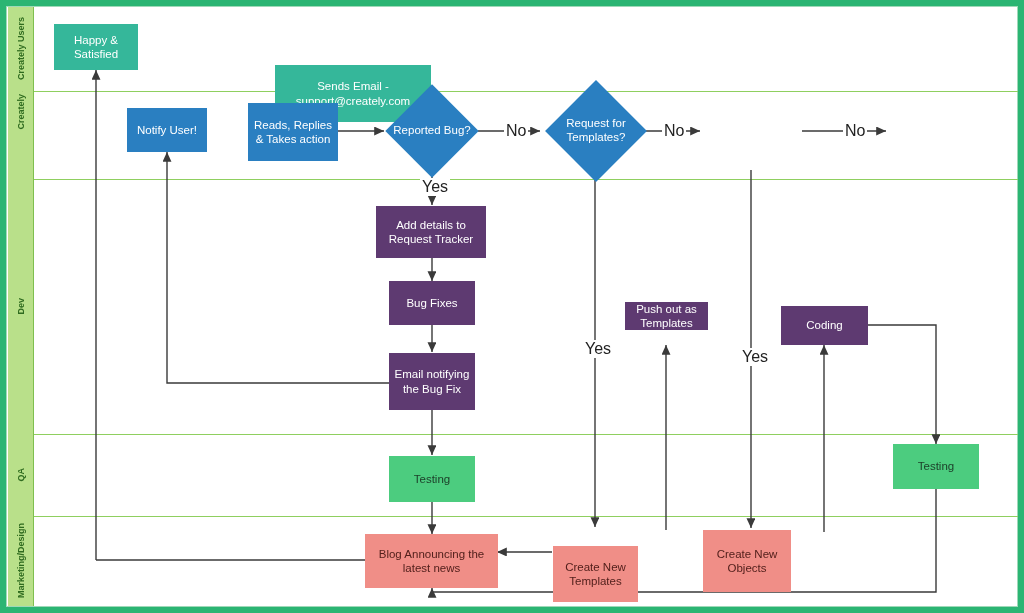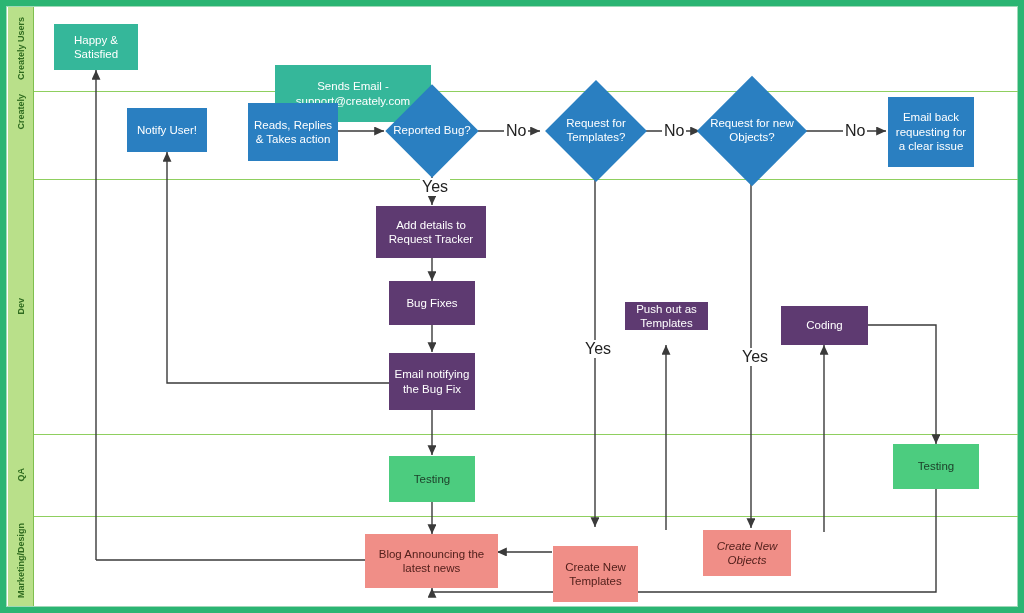--- a/index.html
+++ b/index.html
@@ -193,28 +193,21 @@
   <div class="diamond-wrap" style="left:399px;top:98px;width:66px;height:66px;">
     <div class="diamond"></div>
     <div class="diamond-text">Reported Bug?</div>
   </div>
 
   <div class="diamond-wrap" style="left:560px;top:95px;width:72px;height:72px;">
     <div class="diamond"></div>
     <div class="diamond-text">Request for Templates?</div>
   </div>
 
-  <div class="diamond-wrap" style="left:713px;top:92px;width:78px;height:78px;">
-    <div class="diamond"></div>
-    <div class="diamond-text">Request for new Objects?</div>
-  </div>
-
-  <div class="node blue" style="left:888px;top:97px;width:86px;height:70px;">
-    <span>Email back requesting for a clear issue</span>
-  </div>
+
 
   <div class="node purple" style="left:376px;top:206px;width:110px;height:52px;">
     <span>Add details to Request Tracker</span>
   </div>
 
   <div class="node purple" style="left:389px;top:281px;width:86px;height:44px;">
     <span>Bug Fixes</span>
   </div>
 
   <div class="node purple" style="left:389px;top:353px;width:86px;height:57px;">
@@ -238,21 +231,21 @@
   </div>
 
   <div class="node salmon" style="left:365px;top:534px;width:133px;height:54px;">
     <span>Blog Announcing the latest news</span>
   </div>
 
   <div class="node salmon" style="left:553px;top:546px;width:85px;height:56px;">
     <span>Create New Templates</span>
   </div>
 
-  <div class="node salmon" style="left:703px;top:530px;width:88px;height:46px;font-style:italic;">
+  <div class="node salmon" style="left:703px;top:530px;width:88px;height:62px;">
     <span>Create New Objects</span>
   </div>
 
   <div class="edge-label" style="left:420px;top:178px;">Yes</div>
   <div class="edge-label" style="left:504px;top:122px;">No</div>
   <div class="edge-label" style="left:662px;top:122px;">No</div>
   <div class="edge-label" style="left:843px;top:122px;">No</div>
   <div class="edge-label" style="left:583px;top:340px;">Yes</div>
   <div class="edge-label" style="left:740px;top:348px;">Yes</div>
 </div>

